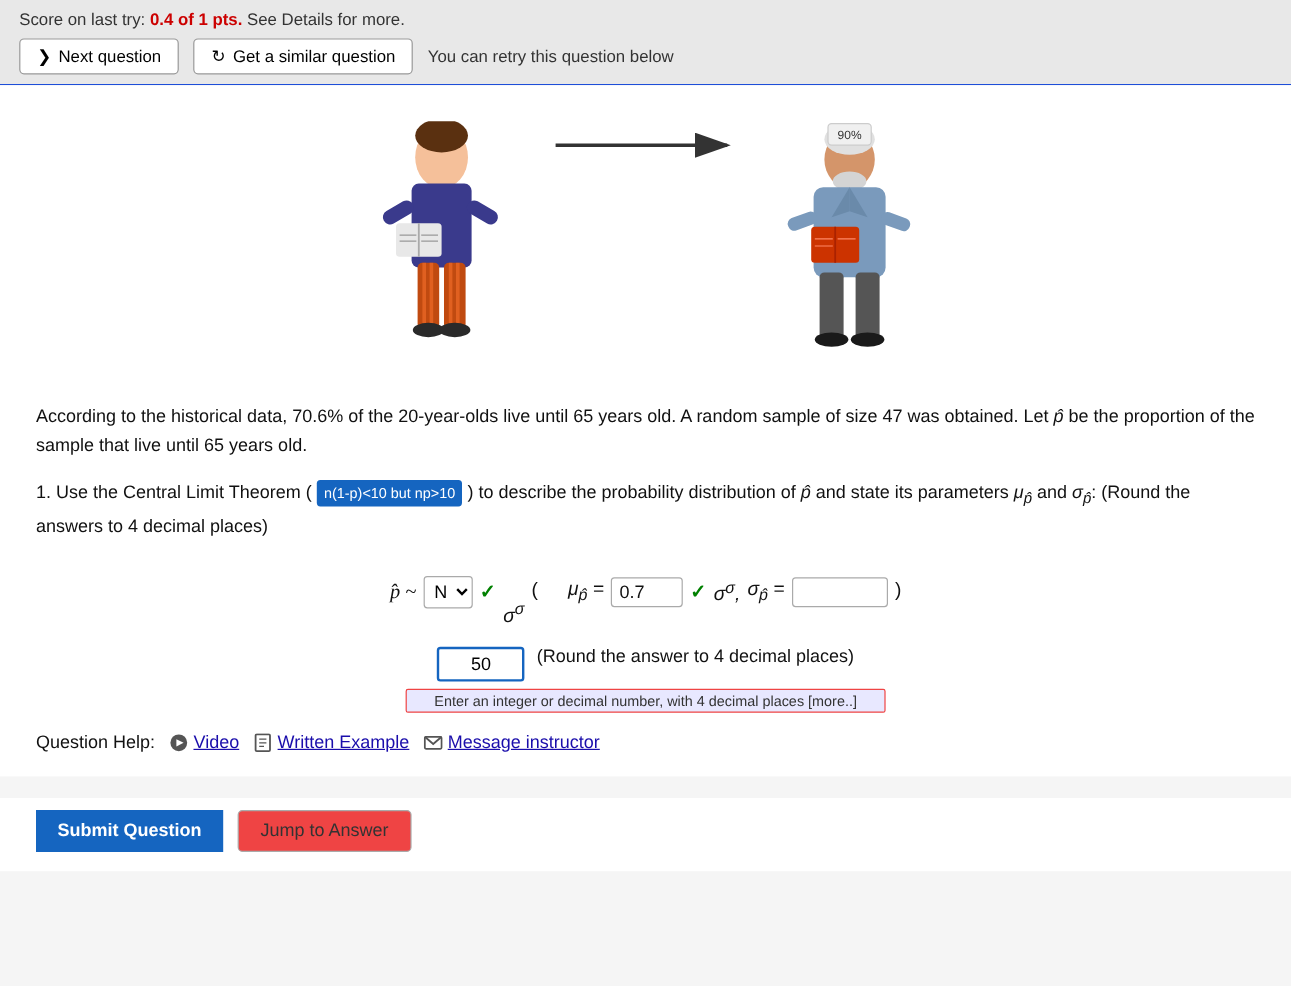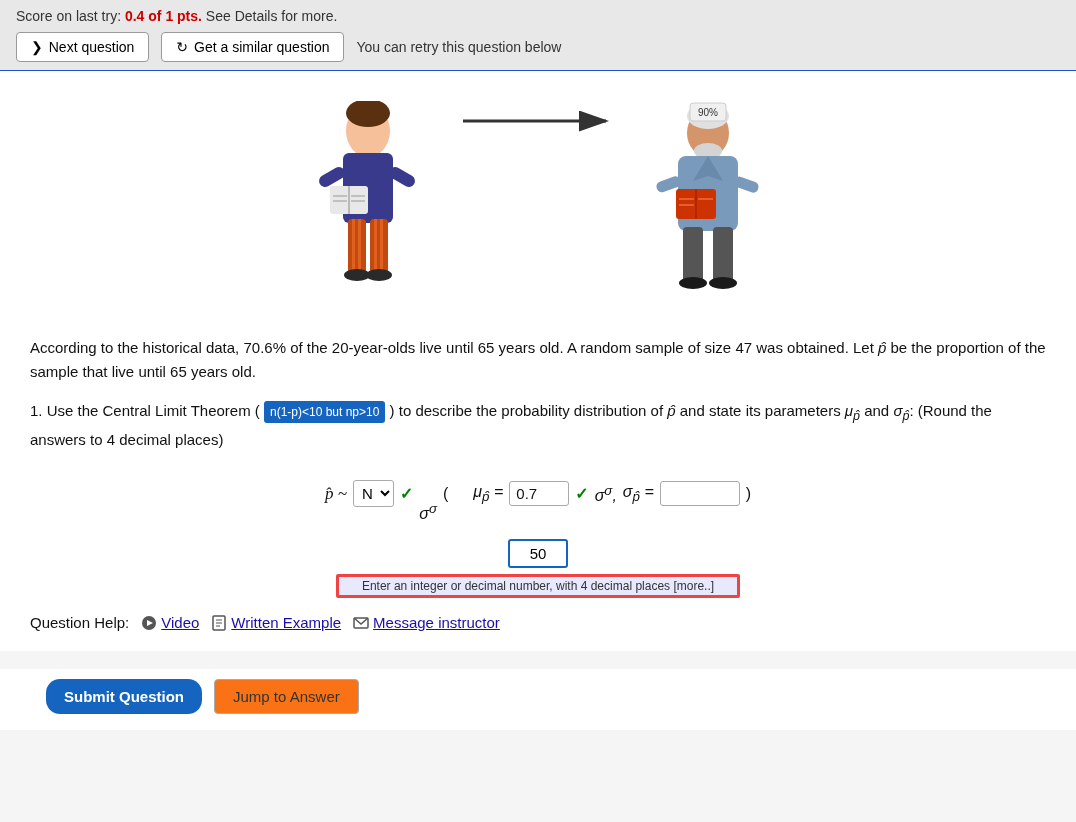--- a/index.html
+++ b/index.html
@@ -134,28 +134,28 @@
       display: flex;
       align-items: flex-start;
       gap: 10px;
       margin-bottom: 4px;
     }
     .answer-input {
       border: 2px solid #1565c0;
       border-radius: 3px;
       padding: 4px 8px;
       font-size: 15px;
-      width: 60px;
+      width: 73px;
       text-align: center;
     }
     .hint-text {
       font-size: 12px;
       color: #333;
       background: #e8e8ff;
-      border: 3px solid #ef4444;
+      border: 1px solid #ef4444;
       border-radius: 2px;
       padding: 2px 23px;
       margin-top: 2px;
       display: inline-block;
     }
     .question-help {
       margin-top: 14px;
       font-size: 15px;
       display: flex;
       align-items: center;
@@ -175,29 +175,28 @@
       margin-top: 18px;
       padding: 0 30px;
       background: white;
       padding-top: 10px;
       padding-bottom: 16px;
     }
     .btn-submit {
       background: #1565c0;
       color: white;
       border: none;
-      border-radius: 14px;
+      border-radius: 0;
       padding: 8px 18px;
       font-size: 15px;
       cursor: pointer;
       font-weight: bold;
-      margin-left: 16px;
     }
     .btn-jump {
-      background: #f97316;
+      background: #ef4444;
       color: #333;
       border: 1px solid #aaa;
       border-radius: 4px;
       padding: 8px 18px;
       font-size: 15px;
       cursor: pointer;
     }
     
     .illustration-container {
       display: flex;
@@ -335,20 +334,21 @@
         <span style="font-style:italic;">σ<sub>p̂</sub> =</span>
         <input type="text" class="formula-box" value="" style="width: 70px;" placeholder="">
         <span>)</span>
       </div>
     </div>
 
     <div class="question-part">
       <div class="part2-row">
         <div class="answer-input-row">
           <input type="text" class="answer-input" value="50" style="">
+          <span>(Round the answer to 4 decimal places)</span>
         </div>
         <div>
           <span class="hint-text">Enter an integer or decimal number, with 4 decimal places [more..]</span>
         </div>
       </div>
     </div>
 
     <div class="question-help">
       <span>Question Help:</span>
       <span class="help-link">

